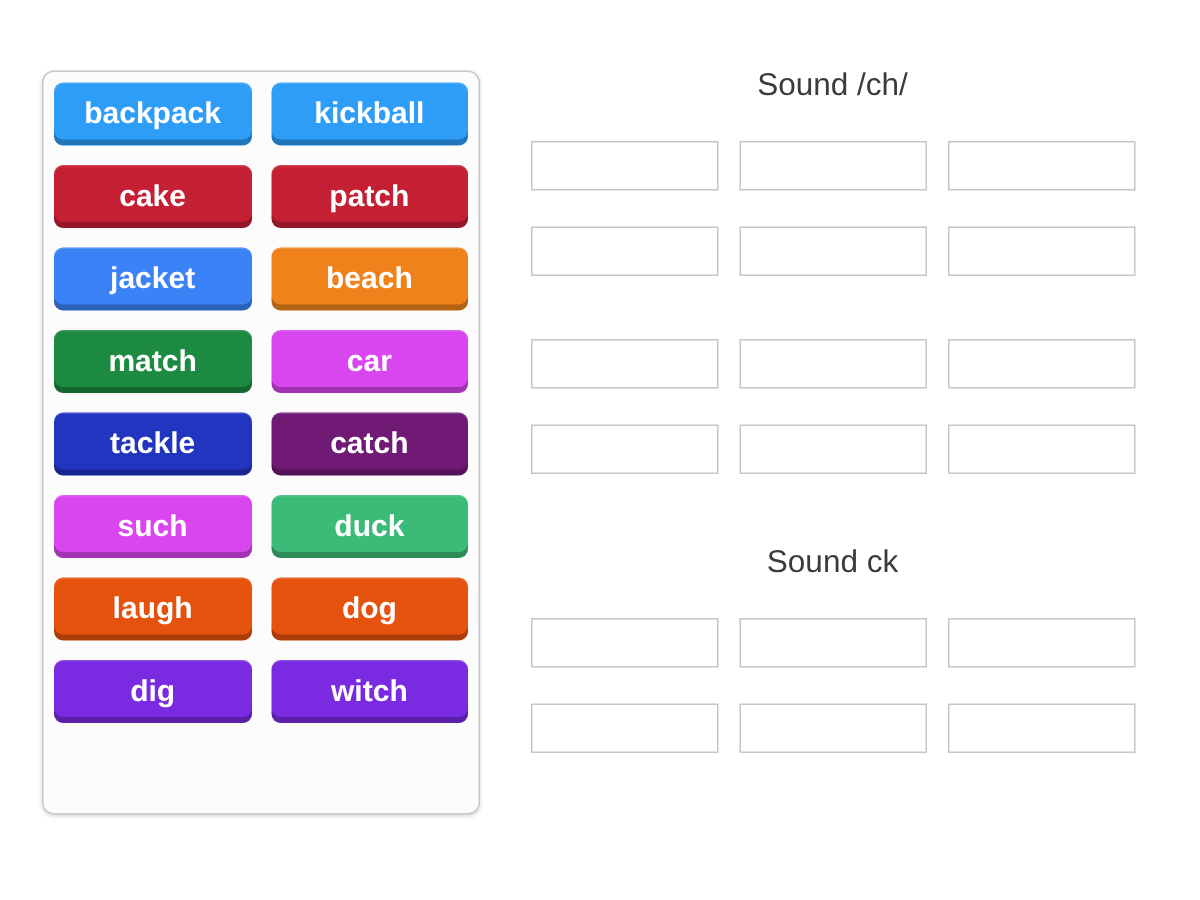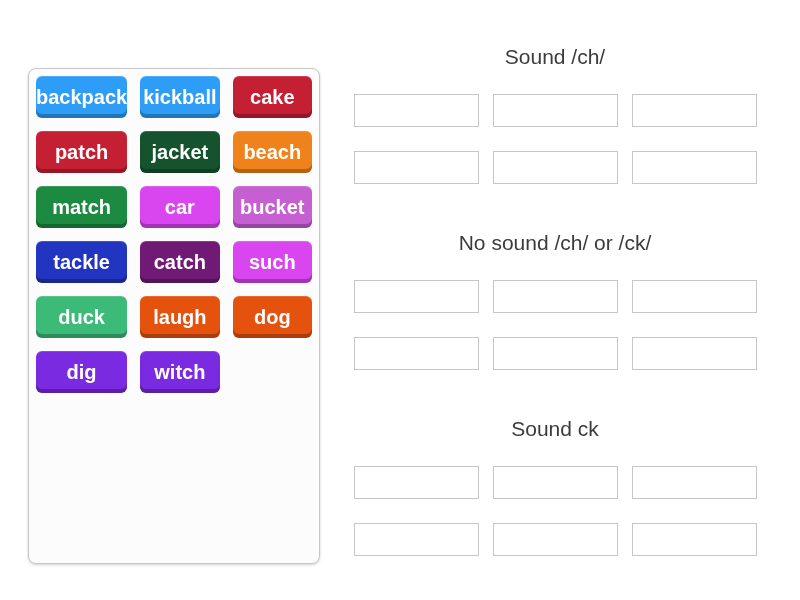--- a/index.html
+++ b/index.html
@@ -8,29 +8,29 @@
     font-family: "Liberation Sans", sans-serif;
     background: #ffffff;
     position: relative;
     overflow: hidden;
   }
 
   
   .word-panel {
     position: absolute;
     left: 28px;
-    top: 68px;
+    top: 47px;
     width: 292px;
     height: 496px;
     background: #fcfcfc;
     border: 1px solid #c9c9c9;
     border-radius: 8px;
     box-shadow: 0 1px 3px rgba(0,0,0,0.18);
     display: grid;
-    grid-template-columns: 1fr 1fr 1fr;
+    grid-template-columns: 1fr 1fr;
     gap: 13px;
     padding: 7px;
     align-content: start;
   }
   .tile {
     height: 42px;
     border-radius: 6px;
     color: #ffffff;
     font-size: 20px;
     font-weight: bold;
@@ -71,25 +71,24 @@
   }
 </style>
 </head>
 <body>
 
 <div class="word-panel">
   <div class="tile" style="background-color: rgb(46, 157, 247);">backpack</div>
   <div class="tile" style="background-color: rgb(46, 157, 247);">kickball</div>
   <div class="tile" style="background-color: rgb(196, 31, 51);">cake</div>
   <div class="tile" style="background-color: rgb(196, 31, 51);">patch</div>
-  <div class="tile" style="background-color: #14532d;">jacket</div>
+  <div class="tile" style="background-color: #3b82f6;">jacket</div>
   <div class="tile" style="background-color: rgb(239, 130, 26);">beach</div>
   <div class="tile" style="background-color: rgb(29, 138, 66);">match</div>
   <div class="tile" style="background-color: #d946ef;">car</div>
-  <div class="tile" style="background-color: rgb(197, 95, 210);">bucket</div>
   <div class="tile" style="background-color: rgb(33, 53, 192);">tackle</div>
   <div class="tile" style="background-color: #701a75;">catch</div>
   <div class="tile" style="background-color: #d946ef;">such</div>
   <div class="tile" style="background-color: rgb(60, 186, 120);">duck</div>
   <div class="tile" style="background-color: rgb(229, 82, 14);">laugh</div>
   <div class="tile" style="background-color: rgb(229, 82, 14);">dog</div>
   <div class="tile" style="background-color: rgb(122, 43, 226);">dig</div>
   <div class="tile" style="background-color: rgb(122, 43, 226);">witch</div>
 </div>
 
@@ -101,21 +100,20 @@
       <div class="slot"></div>
       <div class="slot"></div>
       <div class="slot"></div>
       <div class="slot"></div>
       <div class="slot"></div>
       <div class="slot"></div>
     </div>
   </section>
 
   <section class="group">
-    <h2 class="group-title">No sound /ch/ or /ck/</h2>
     <div class="slots">
       <div class="slot"></div>
       <div class="slot"></div>
       <div class="slot"></div>
       <div class="slot"></div>
       <div class="slot"></div>
       <div class="slot"></div>
     </div>
   </section>
 

